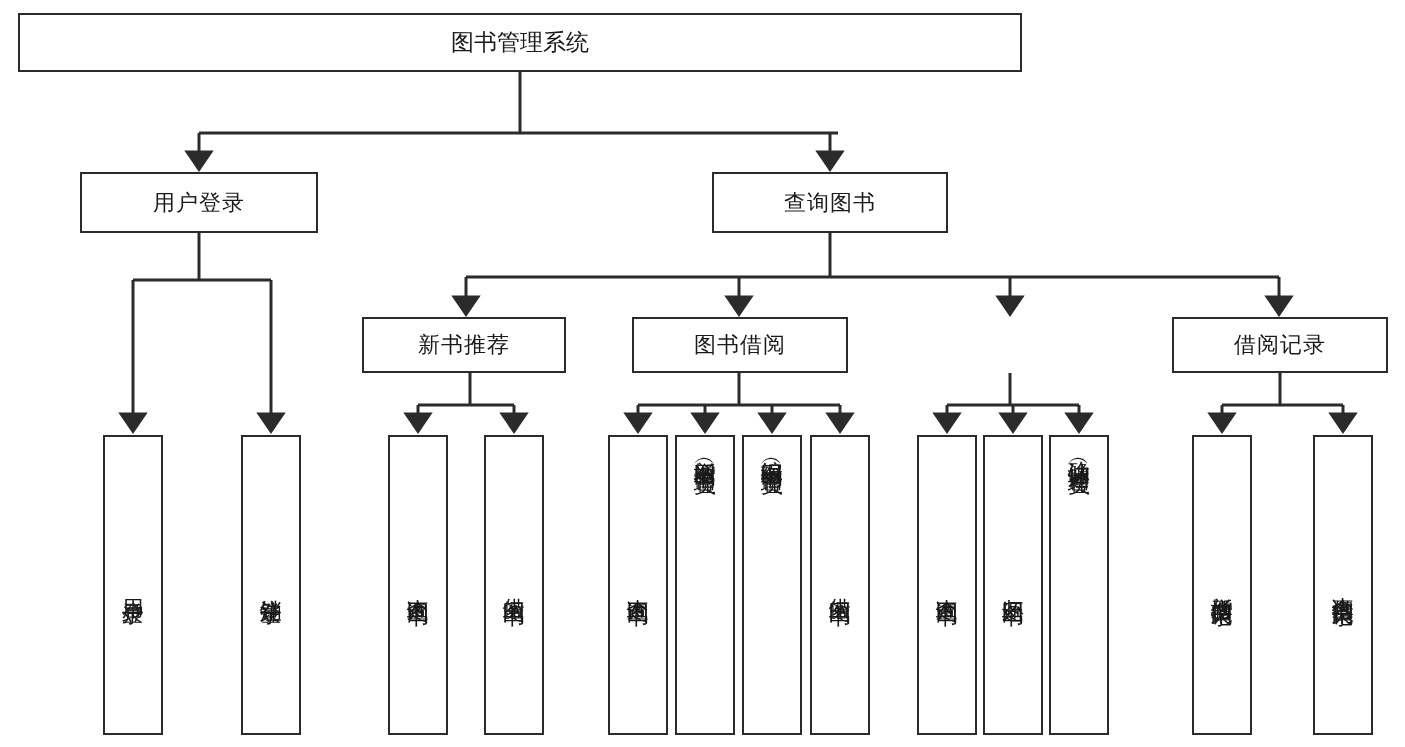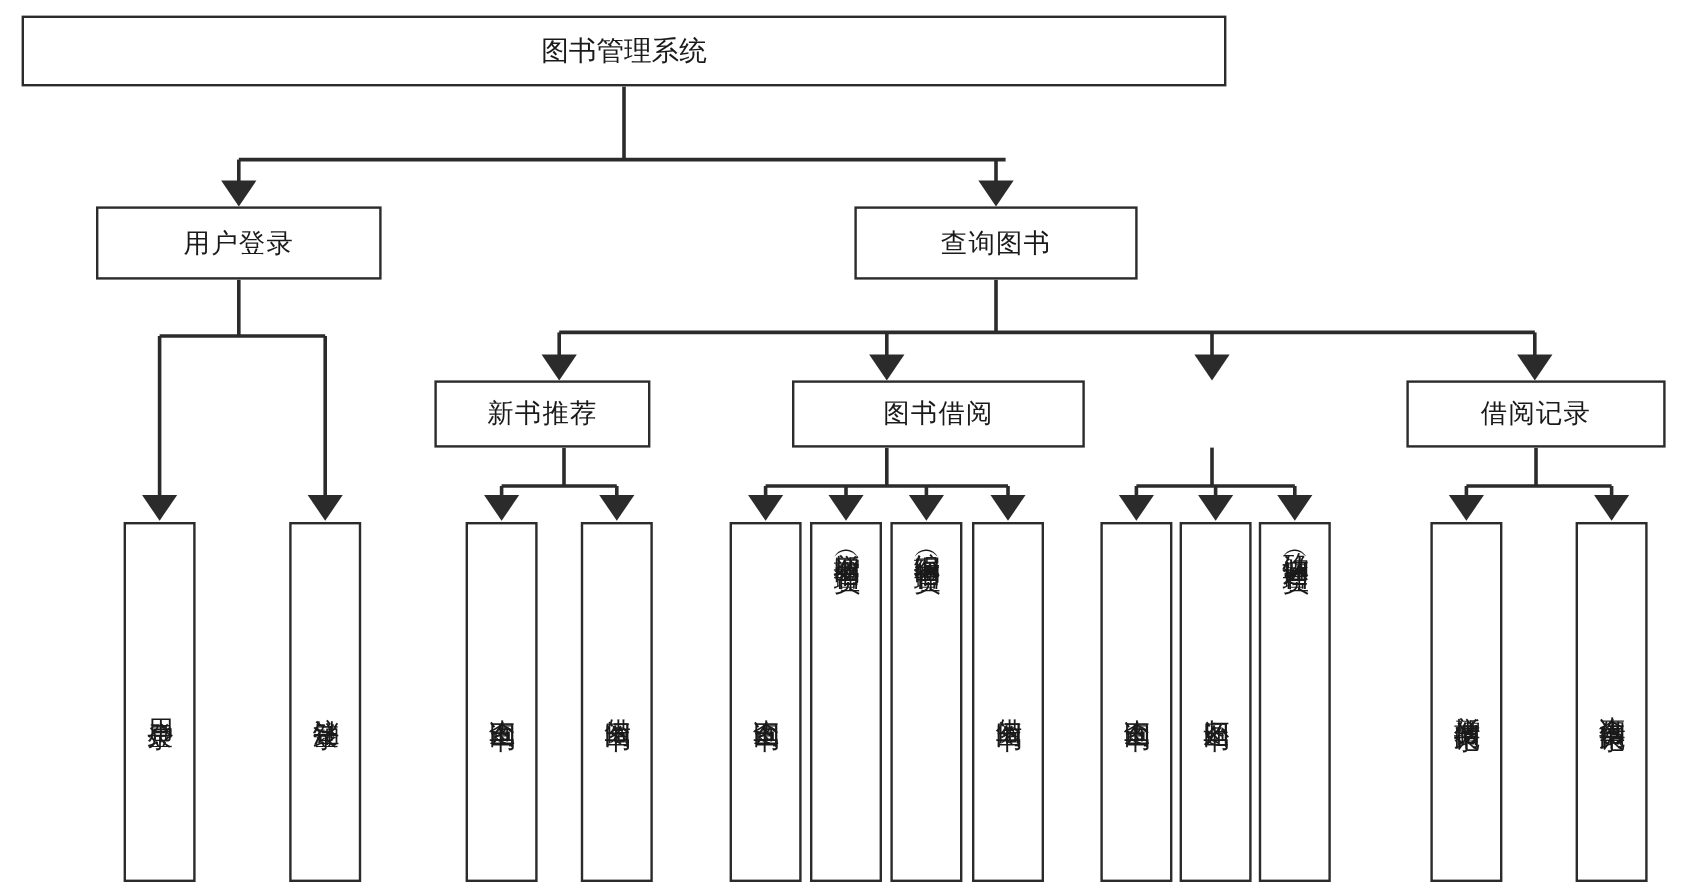--- a/index.html
+++ b/index.html
@@ -79,24 +79,24 @@
     <span>图书管理系统</span>
   </div>
 
   <div class="node h" style="left:80px;top:172px;width:238px;height:61px;">
     <span>用户登录</span>
   </div>
   <div class="node h" style="left:712px;top:172px;width:236px;height:61px;">
     <span>查询图书</span>
   </div>
 
-  <div class="node h" style="left:362px;top:317px;width:180px;height:56px;">
+  <div class="node h" style="left:362px;top:317px;width:204px;height:56px;">
     <span>新书推荐</span>
   </div>
-  <div class="node h" style="left:632px;top:317px;width:244px;height:56px;margin-left:28px;">
+  <div class="node h" style="left:632px;top:317px;width:216px;height:56px;">
     <span>图书借阅</span>
   </div>
   <div class="node h" style="left:1172px;top:317px;width:216px;height:56px;">
     <span>借阅记录</span>
   </div>
 
   <div class="leaf center" style="left:103px;top:435px;width:60px;height:300px;">
     <span class="vt">用户登录</span>
   </div>
   <div class="leaf center" style="left:241px;top:435px;width:60px;height:300px;">

